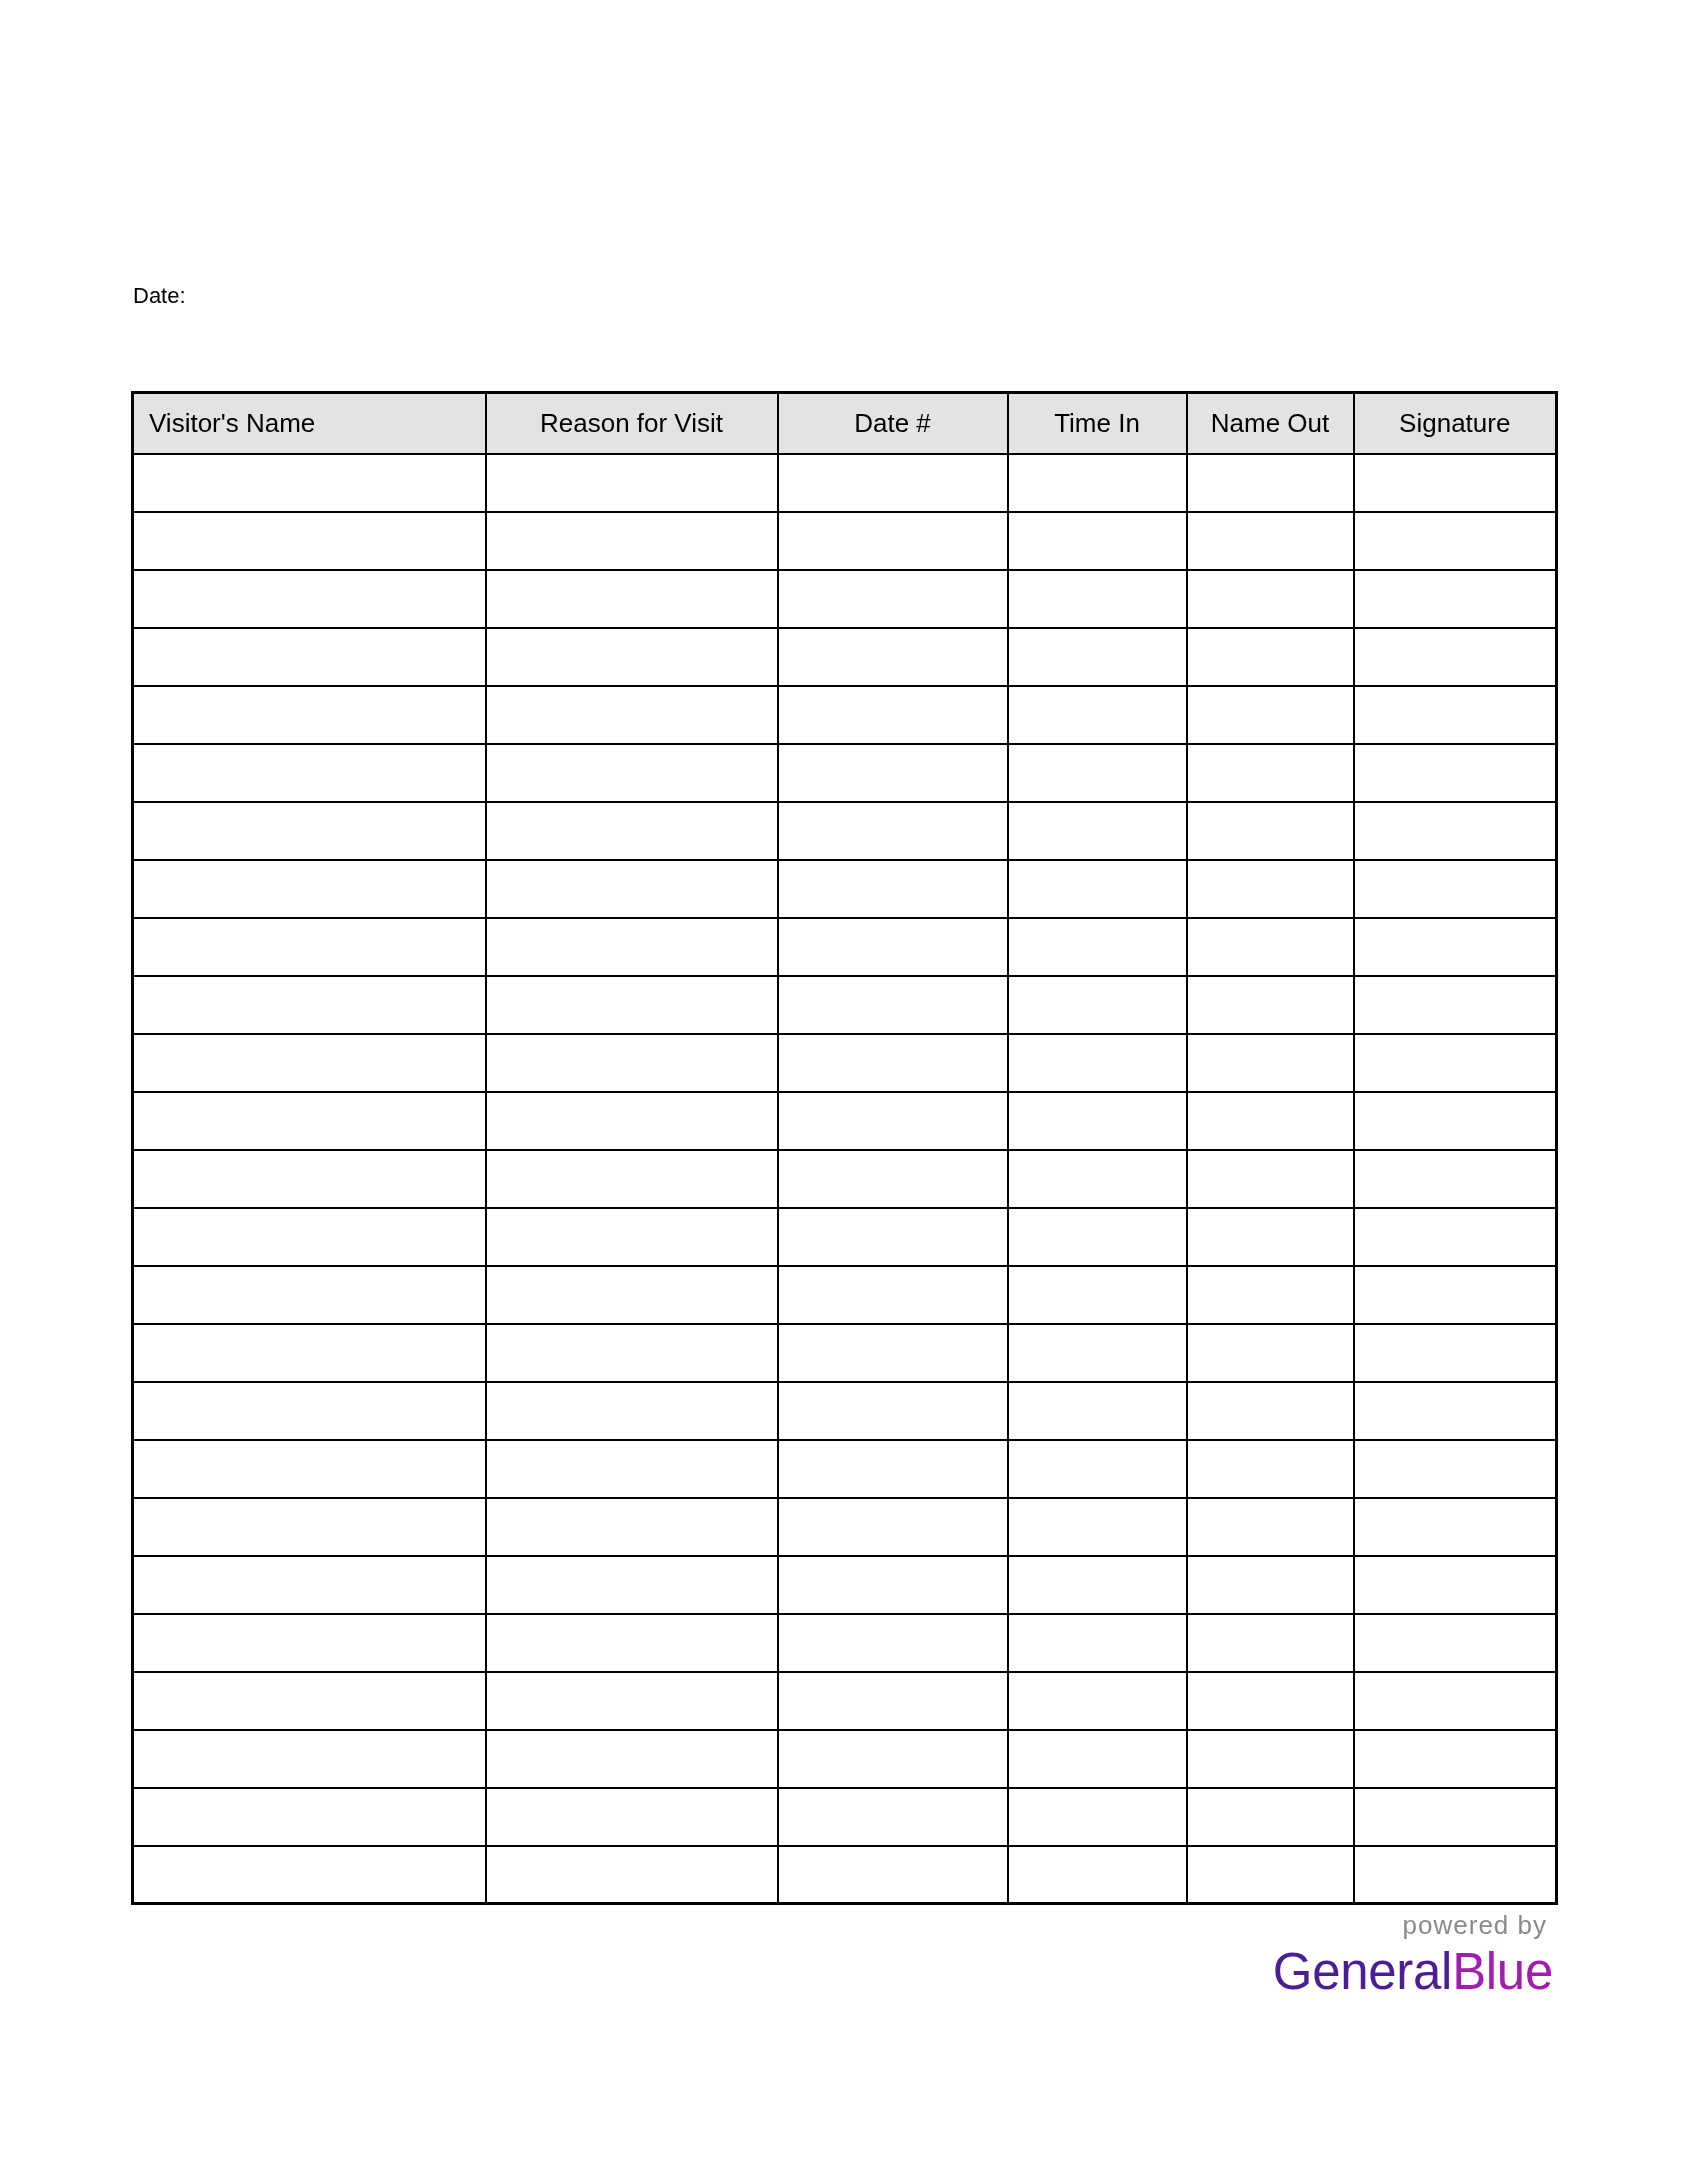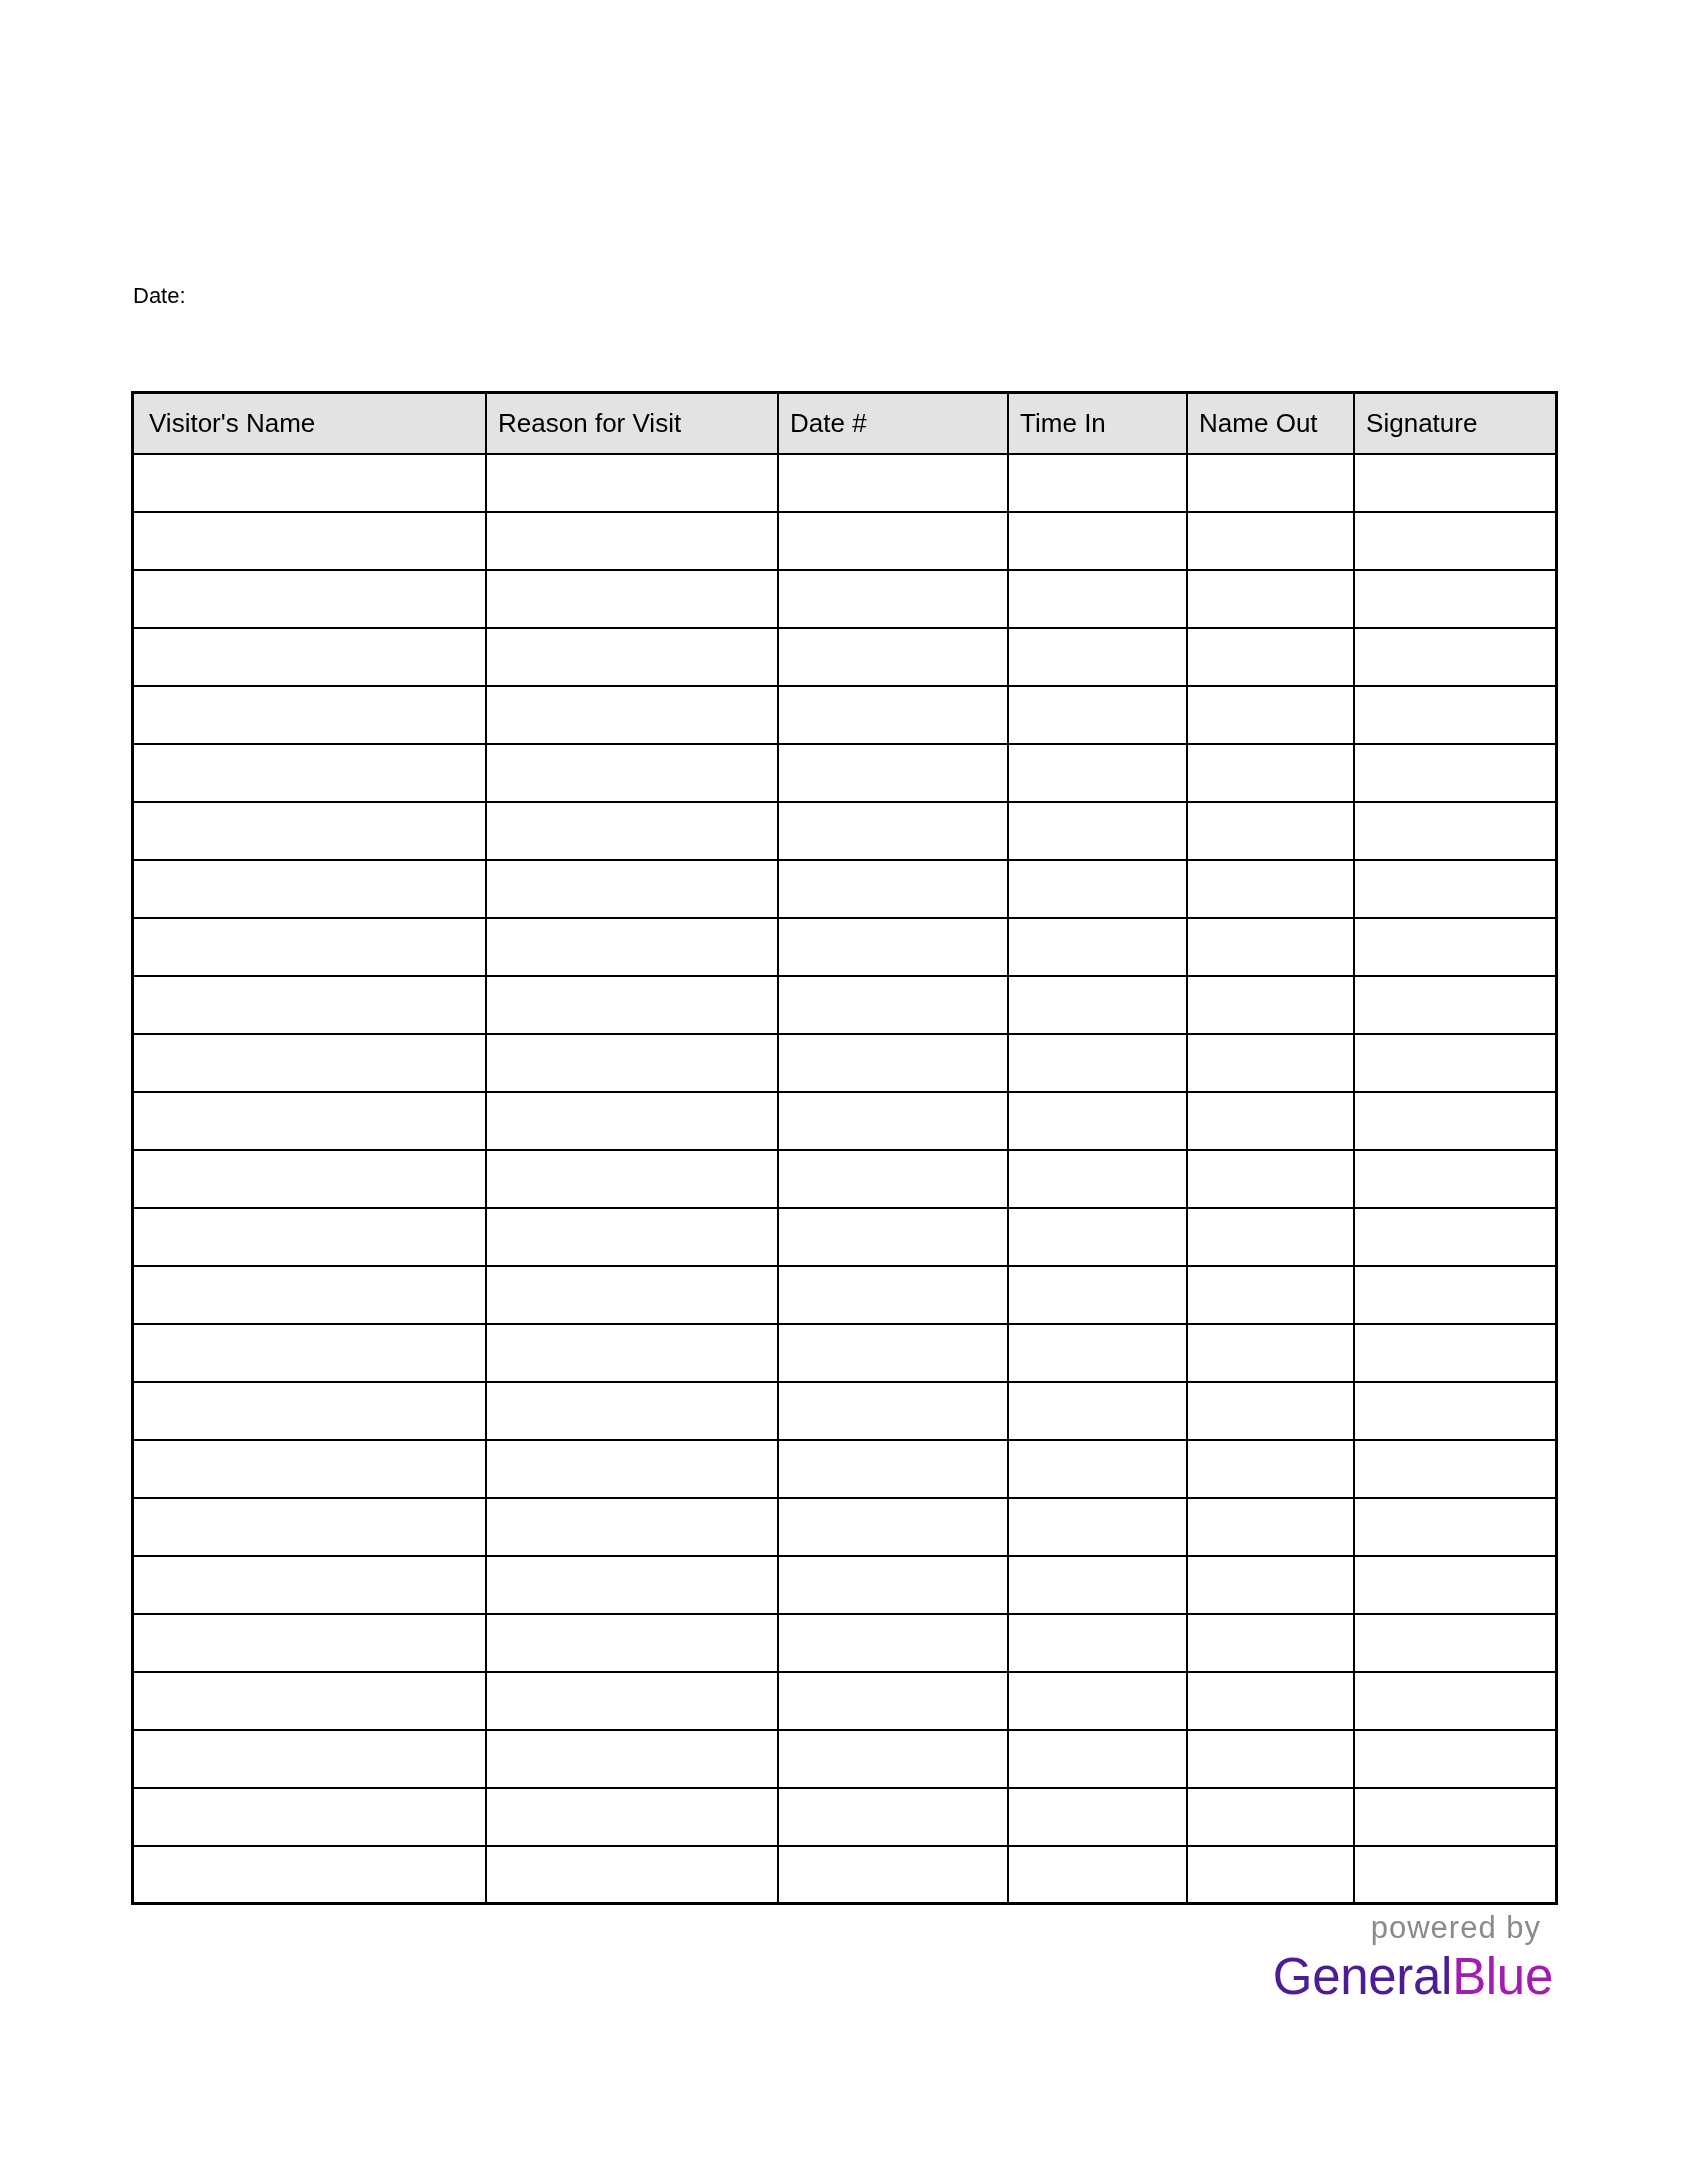--- a/index.html
+++ b/index.html
@@ -66,21 +66,21 @@
   table.sheet-table col.c-timein    { width: 179px; }
   table.sheet-table col.c-timeout   { width: 167px; }
   table.sheet-table col.c-signature { width: 203px; }
 
   table.sheet-table th {
     background: #e3e3e3;
     border: 2.5px solid #000000;
     height: 61px;
     font-size: 26px;
     font-weight: normal;
-    text-align: left;
+    text-align: center;
     padding: 0 11.6px;
     box-sizing: border-box;
     white-space: nowrap;
     overflow: hidden;
   }
   table.sheet-table th.align-left {
     text-align: left;
     padding-left: 15px;
   }
 
@@ -95,25 +95,25 @@
   
   .brand {
     position: absolute;
     right: 134px;
     top: 1912px;
     text-align: right;
     line-height: 1;
   }
   .brand .powered-by {
     display: block;
-    font-size: 31px;
+    font-size: 26px;
     color: #8a8a8a;
     letter-spacing: 1px;
     margin-bottom: 8.3px;
-    margin-right: 12px;
+    margin-right: 6px;
   }
   .brand .wordmark {
     display: block;
     font-size: 51px;
     letter-spacing: -0.3px;
     white-space: nowrap;
   }
   .brand .wm-general { color: #4c1d95; }
   .brand .wm-blue    { color: #a21caf; }
 </style>

